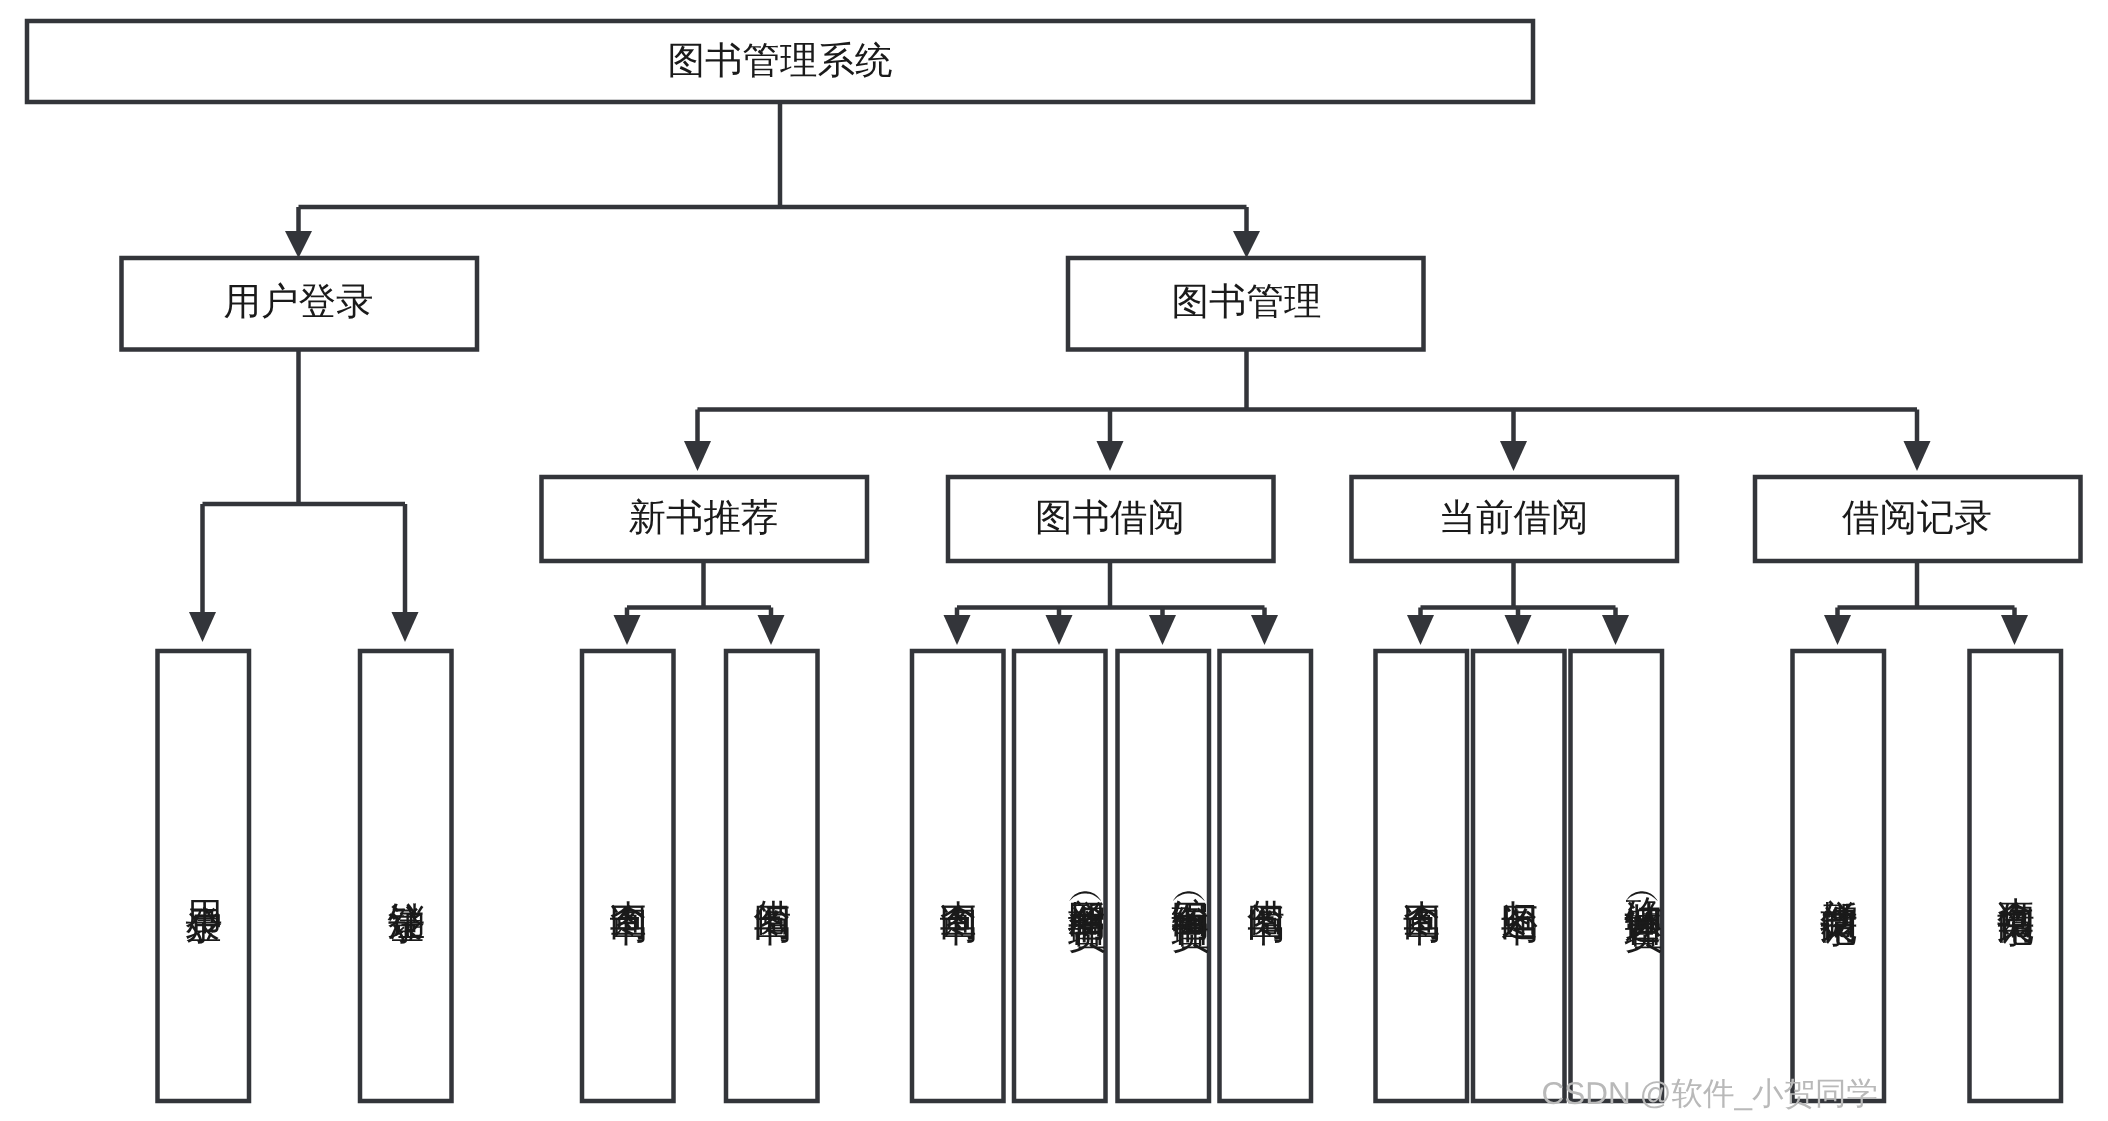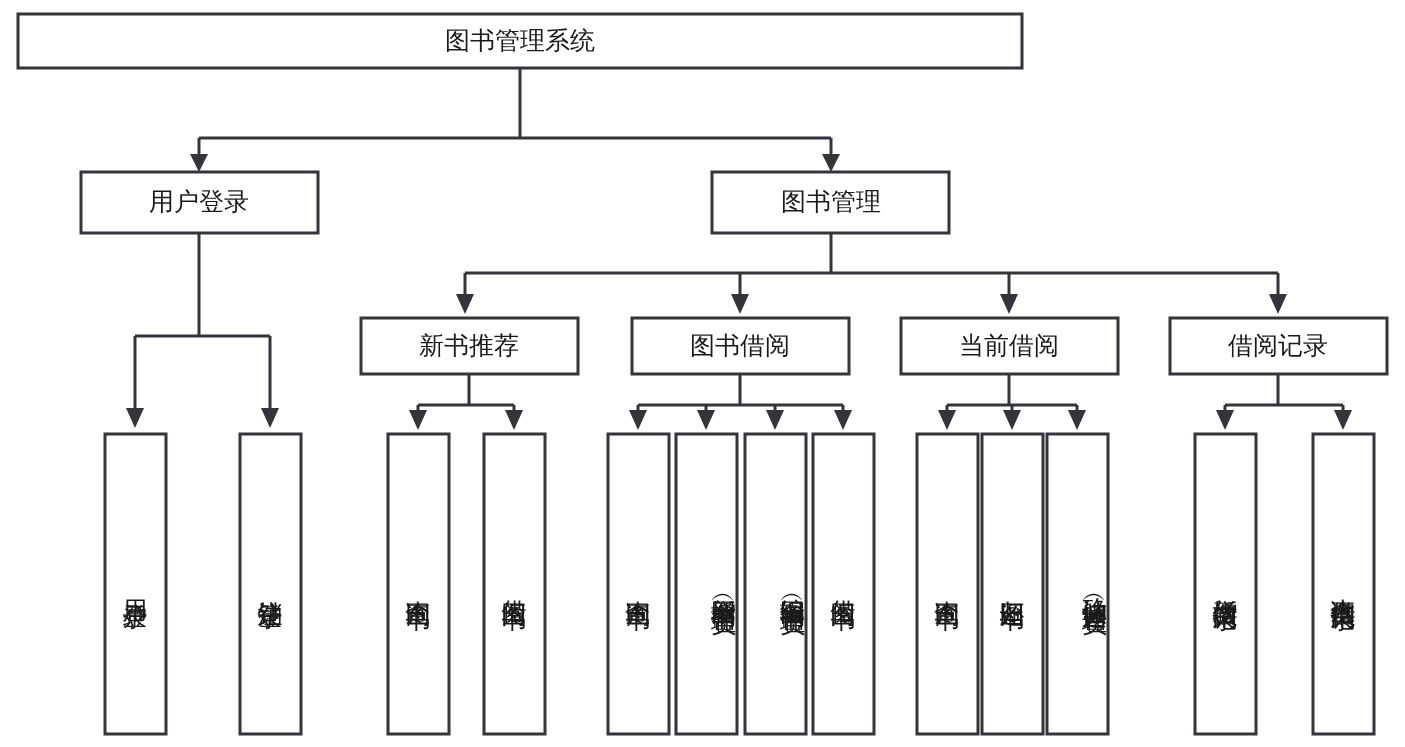--- a/index.html
+++ b/index.html
@@ -237,13 +237,14 @@
   <div class="vlabel" style="left:745px; top:442px; width:61px; height:290px;">编辑图书（管理员）</div>
   <div class="vlabel centered" style="left:813px; top:434px; width:61px; height:300px;">借阅图书</div>
 
   <div class="vlabel centered" style="left:917px; top:434px; width:61px; height:300px;">查询图书</div>
   <div class="vlabel centered" style="left:982px; top:434px; width:61px; height:300px;">归还图书</div>
   <div class="vlabel" style="left:1047px; top:442px; width:61px; height:290px;">确认归还（管理员）</div>
 
   <div class="vlabel centered" style="left:1195px; top:434px; width:61px; height:300px;">新增借阅记录</div>
   <div class="vlabel centered" style="left:1313px; top:434px; width:61px; height:300px;">查询借阅记录</div>
 
+  <div class="watermark">CSDN @软件_小贺同学</div>
 </div>
 
 </body></html>

